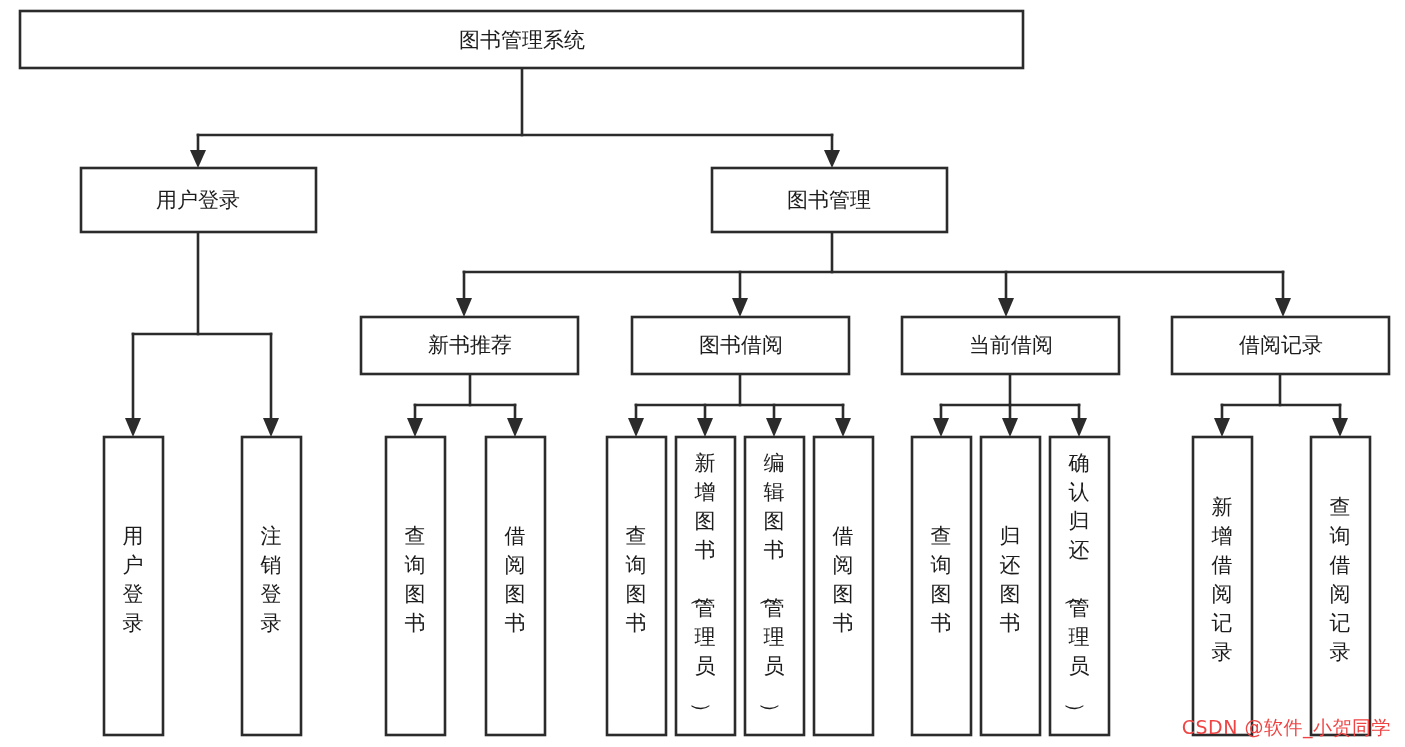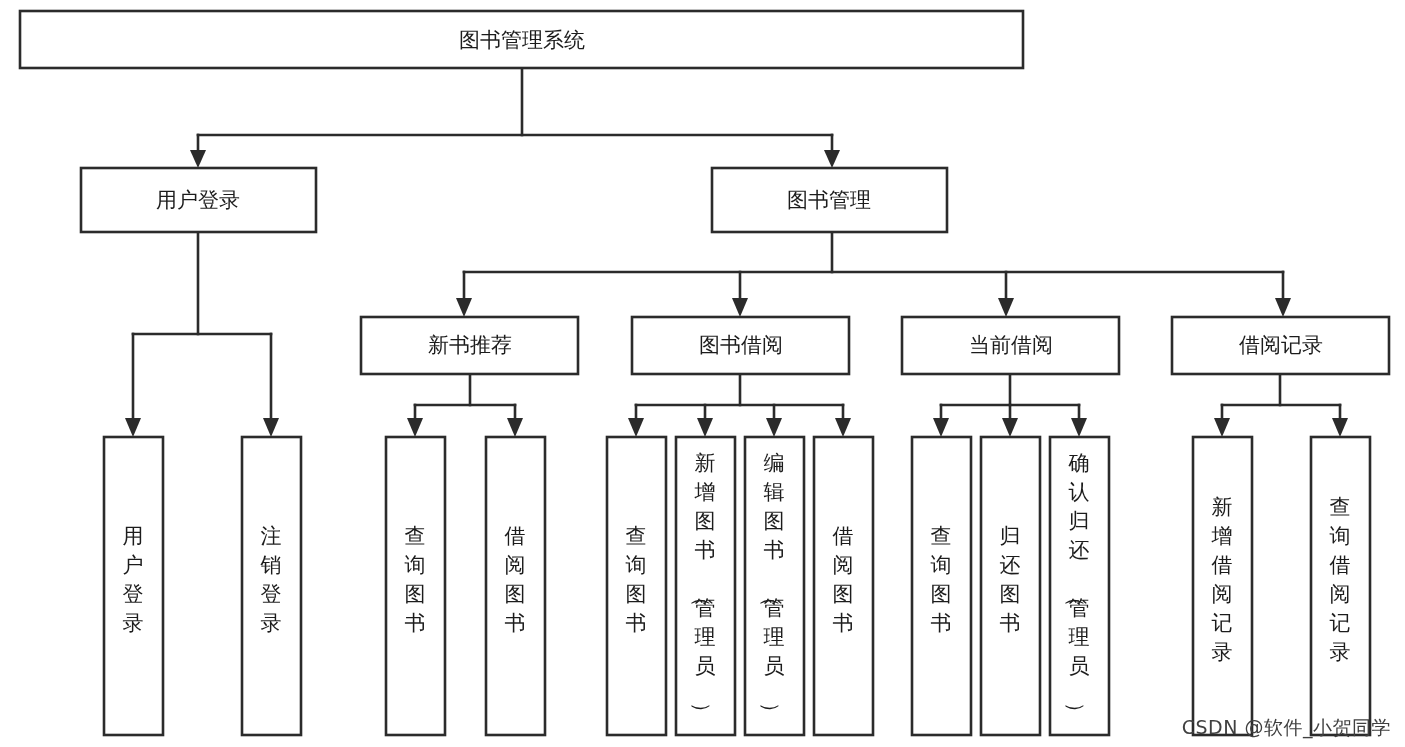--- a/index.html
+++ b/index.html
@@ -54,21 +54,21 @@
     font-size: 21px;
     fill: #1c1c1c;
     text-anchor: middle;
   }
   .watermark {
     position: absolute;
     right: 14px;
     bottom: 6px;
     font-family: "DejaVu Sans", "Liberation Sans", sans-serif;
     font-size: 19px;
-    color: #404040;
+    color: #ef4444;
     letter-spacing: 0.5px;
     white-space: nowrap;
     pointer-events: none;
   }
 </style>
 </head>
 <body>
 
 <div id="diagram-root">
 

